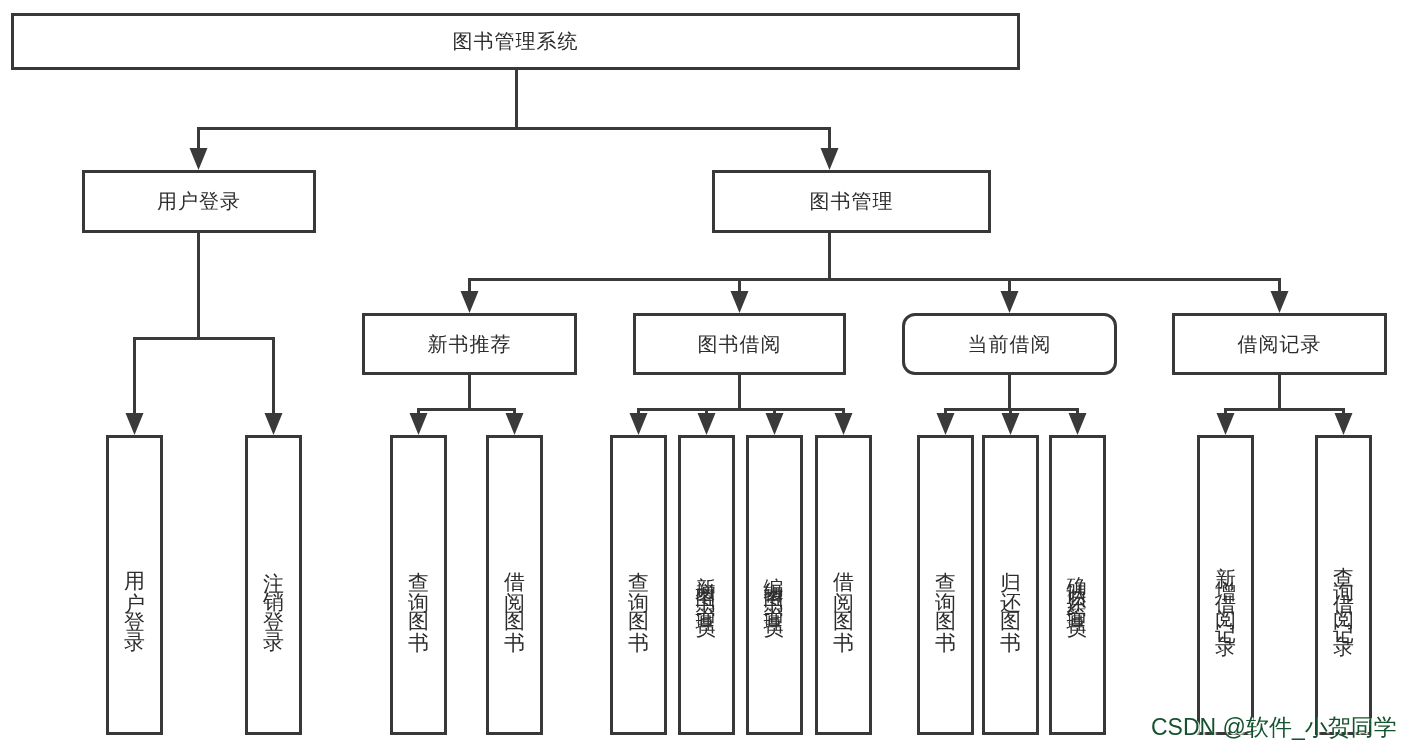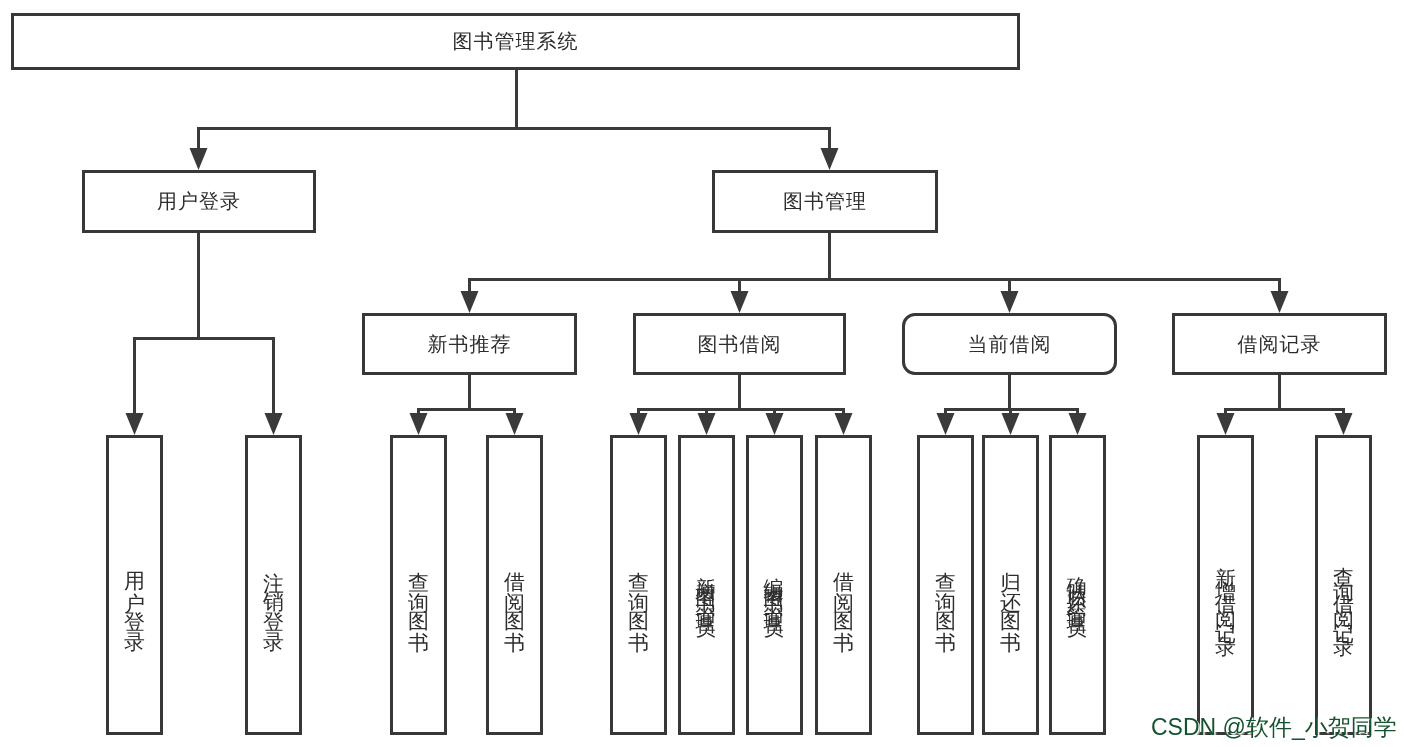--- a/index.html
+++ b/index.html
@@ -91,21 +91,21 @@
       M1334.5 413 L1352.5 413 L1343.5 435 Z"></path>
   </svg>
 
   <div class="box" style="left:11px;top:13px;width:1009px;height:57px;">
     <span class="hlabel">图书管理系统</span>
   </div>
 
   <div class="box" style="left:82px;top:170px;width:234px;height:63px;">
     <span class="hlabel">用户登录</span>
   </div>
-  <div class="box" style="left:712px;top:170px;width:226px;height:63px;">
+  <div class="box" style="left:712px;top:170px;width:279px;height:63px;">
     <span class="hlabel">图书管理</span>
   </div>
 
   <div class="box" style="left:633px;top:313px;width:213px;height:62px;">
     <span class="hlabel">图书借阅</span>
   </div>
   <div class="box" style="left:362px;top:313px;width:215px;height:62px;">
     <span class="hlabel">新书推荐</span>
   </div>
   <div class="box" style="left:902px;top:313px;width:215px;height:62px;border-radius:13px;">

